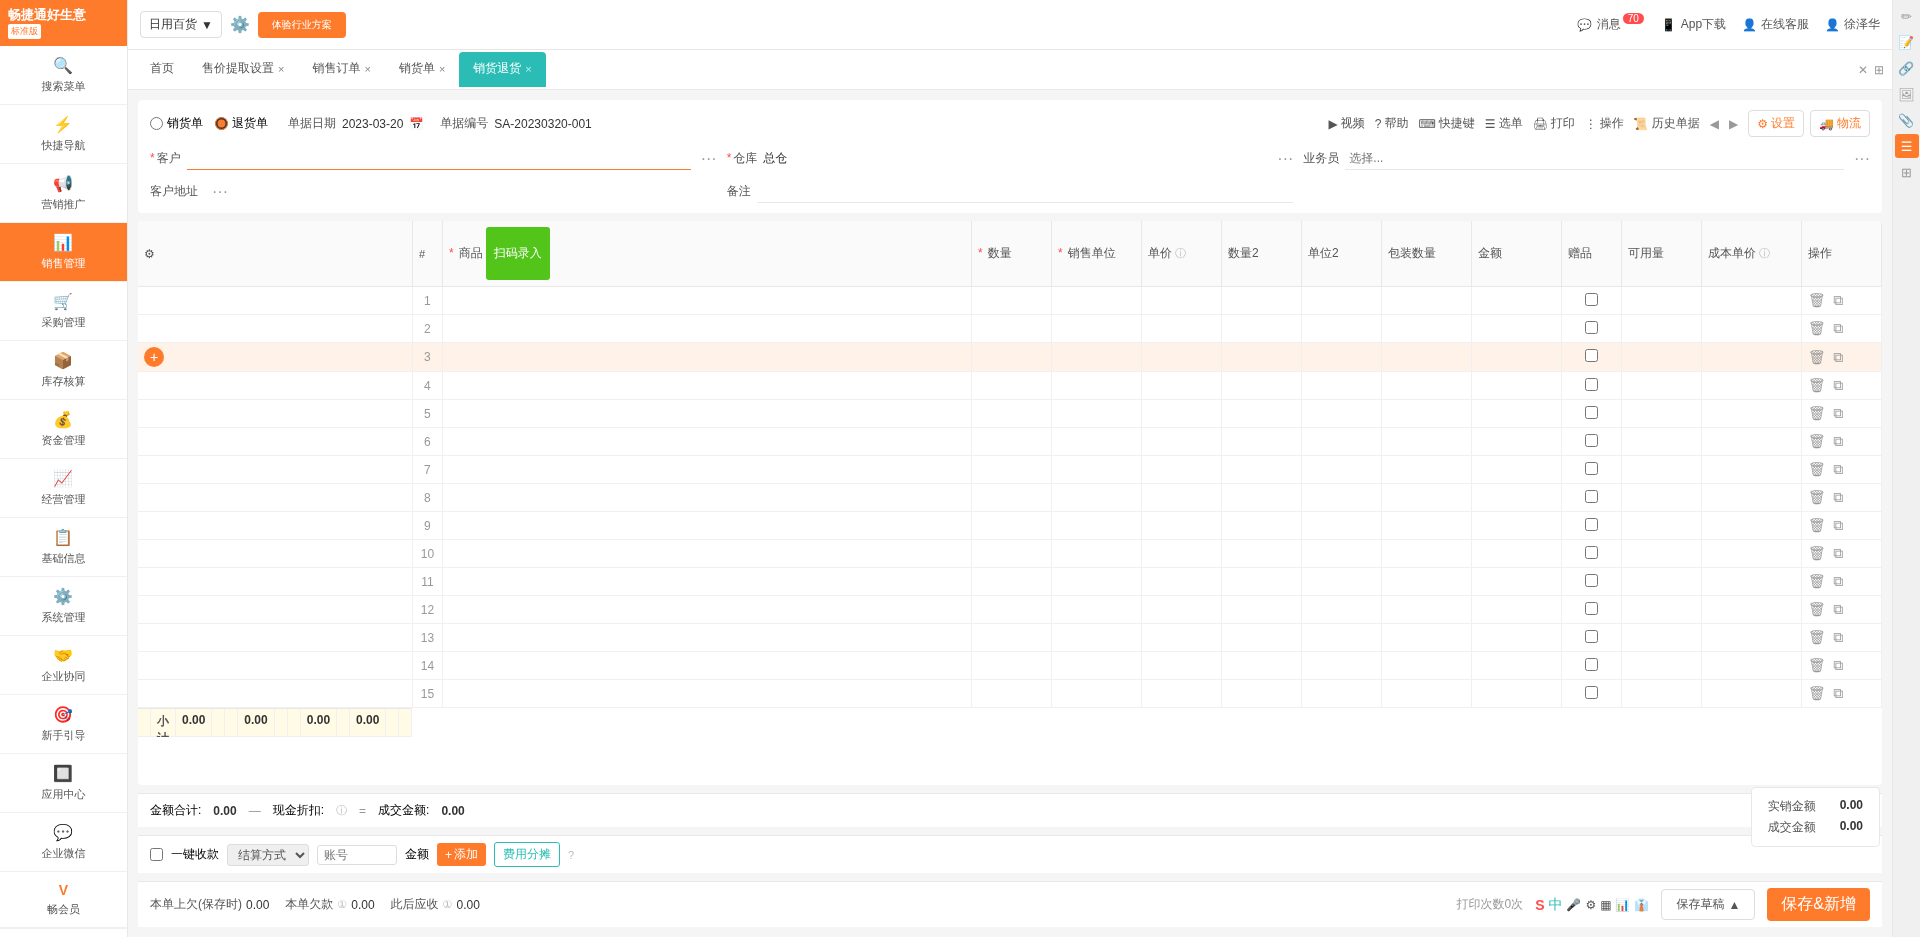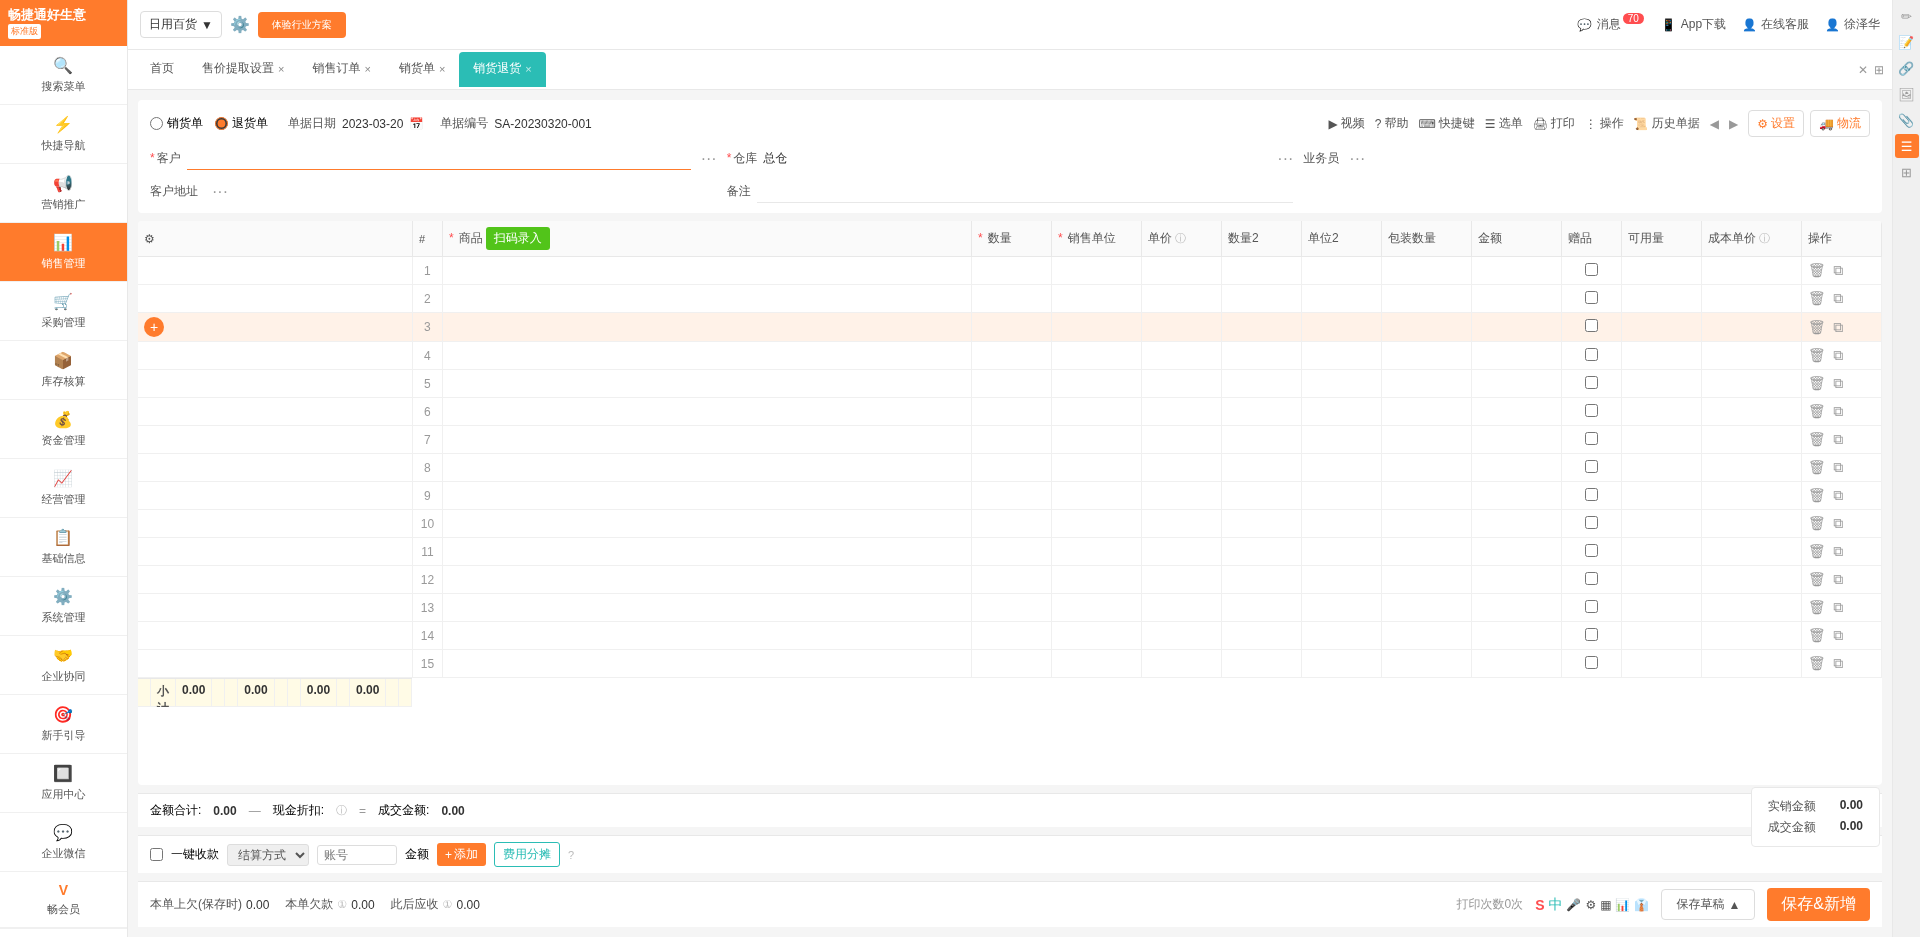--- a/index.html
+++ b/index.html
@@ -54,21 +54,21 @@
     
     .form-fields { display: grid; grid-template-columns: 1fr 1fr 1fr; gap: 10px; align-items: center; }
     .form-field { display: flex; align-items: center; gap: 6px; }
     .form-field label { color: #555; white-space: nowrap; }
     .form-field label.required::before { content: '*'; color: #ff4d4f; margin-right: 2px; }
     .form-field-input { flex: 1; border: none; border-bottom: 1px solid #e8e8e8; padding: 4px 4px; outline: none; color: #333; }
     .form-field-dots { color: #999; font-size: 16px; margin-left: 4px; }
 
     
     .table-card { background: #fff; border-radius: 4px; overflow: hidden; flex: 1; }
-    .scan-btn { background: #52c41a; color: #fff; border: none; border-radius: 3px; padding: 3px 8px; cursor: pointer; font-size: 12px; }
+    .scan-btn { background: #52c41a; color: #fff; border: none; border-radius: 3px; padding: 18px 8px; cursor: pointer; font-size: 12px; }
 
     table { width: 100%; border-collapse: collapse; }
     thead tr { background: #fafafa; }
     th { padding: 6px 6px; text-align: left; color: #555; font-weight: normal; border-bottom: 1px solid #e8e8e8; border-right: 1px solid #e8e8e8; white-space: nowrap; font-size: 11px; }
     td { padding: 4px 6px; border-bottom: 1px solid #f0f0f0; border-right: 1px solid #f0f0f0; color: #333; font-size: 12px; height: 28px; }
     tr.row-active { background: #fff2e8; }
     .row-num { color: #999; text-align: center; width: 30px; }
     .add-row-btn { background: #ff7b2c; color: #fff; border: none; border-radius: 50%; width: 20px; height: 20px; cursor: pointer; display: flex; align-items: center; justify-content: center; font-size: 14px; }
     .del-btn { color: #999; cursor: pointer; font-size: 14px; }
     .copy-btn { color: #999; cursor: pointer; font-size: 14px; margin-left: 4px; }
@@ -323,20 +323,21 @@
           <input type="text" class="form-field-input" style="border-bottom: 1px solid rgb(255, 123, 44);">
           <span class="form-field-dots">···</span>
         </div>
         <div class="form-field">
           <label class="required">仓库</label>
           <span style="color:#333;">总仓</span>
           <span class="form-field-dots" style="margin-left:auto;">···</span>
         </div>
         <div class="form-field">
           <label>业务员</label>
+          <input type="text" class="form-field-input" placeholder="选择..." style="">
           <span class="form-field-dots">···</span>
         </div>
         <div class="form-field">
           <label>客户地址</label>
           <span class="form-field-dots" style="margin-left:8px;">···</span>
         </div>
         <div class="form-field">
           <label>备注</label>
           <input type="text" class="form-field-input" style="flex: 2 1 0%;">
         </div>

